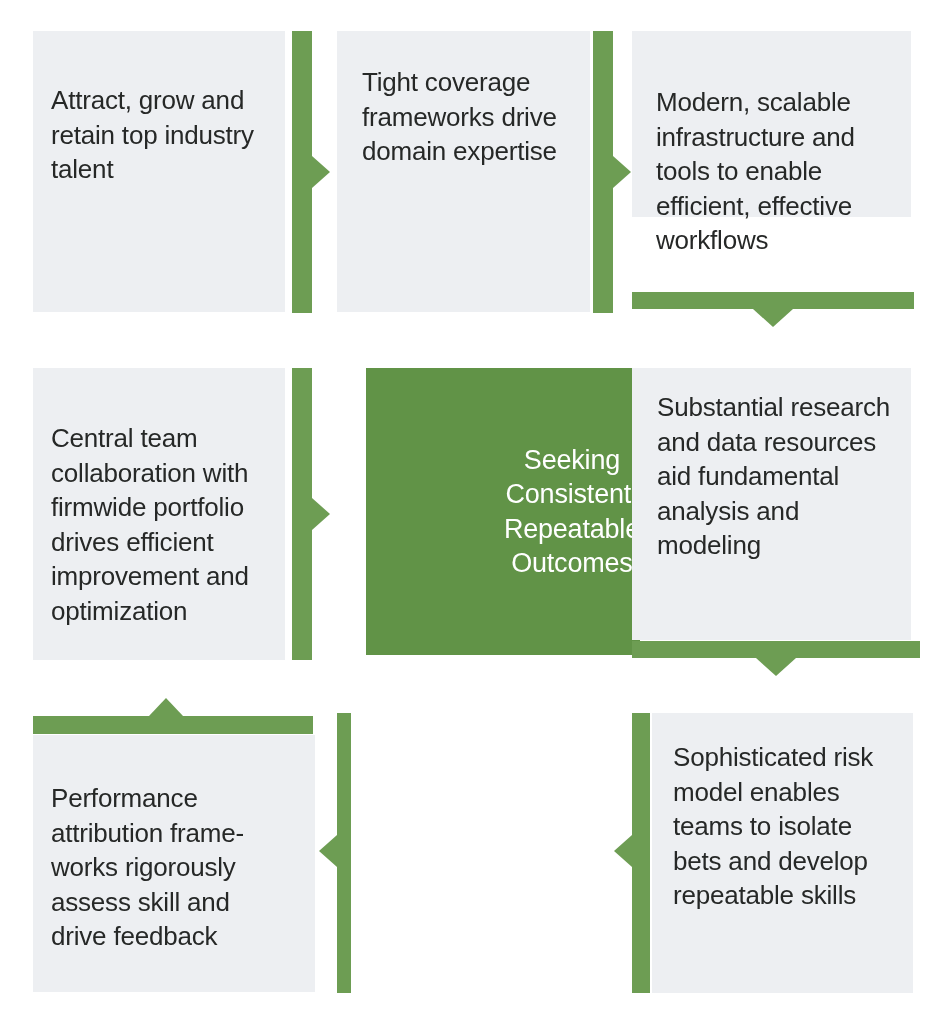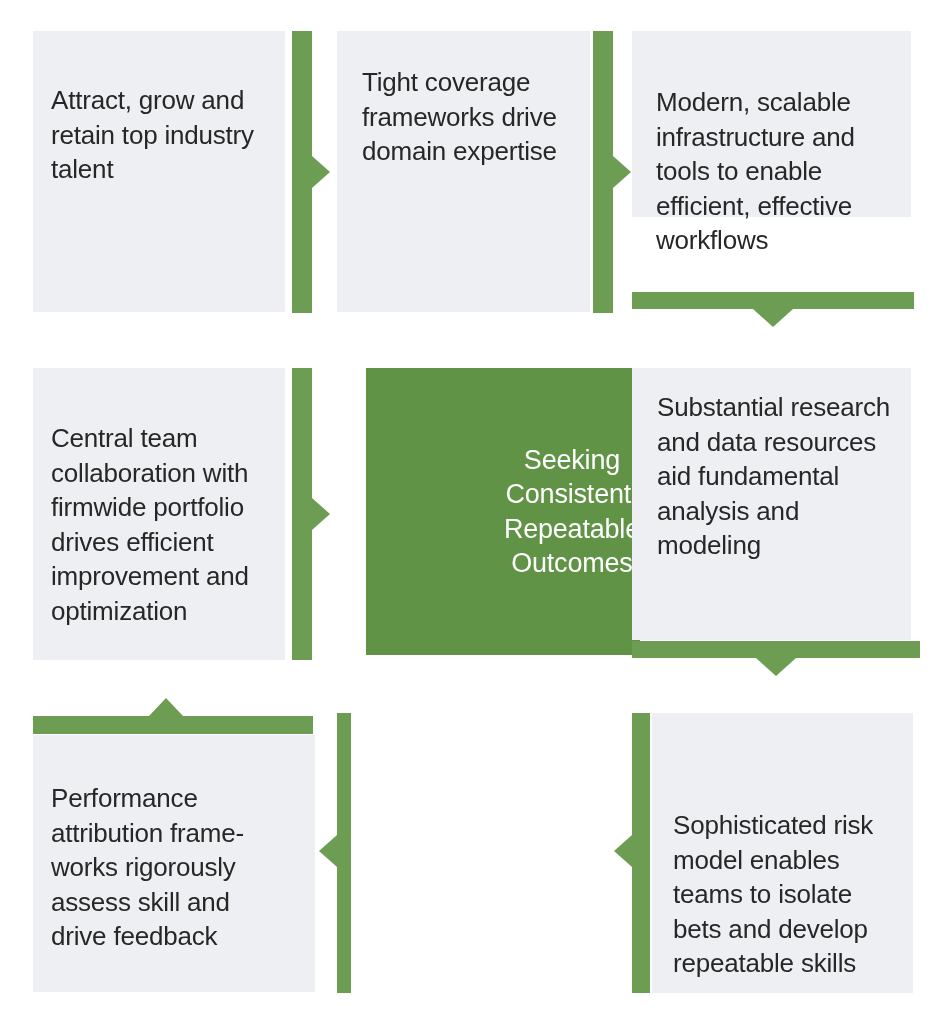--- a/index.html
+++ b/index.html
@@ -130,21 +130,21 @@
 
   <div class="card" style="left:33px;top:735px;width:282px;height:257px;padding:46px 3px 0 18px">
     <p>Performance
 attribution frame-
 works rigorously
 assess skill and
 drive feedback</p>
   </div>
 
 
-  <div class="card" style="left:652px;top:713px;width:261px;height:280px;padding:95px 10px 0 21px">
+  <div class="card" style="left:652px;top:713px;width:261px;height:280px;padding:27px 10px 0 21px">
     <p>Sophisticated risk
 model enables
 teams to isolate
 bets and develop
 repeatable skills</p>
   </div>
 
   <div class="bar" style="left:292px;top:31px;width:20px;height:282px">
     <span class="head head-right" style="top:125px"></span>
   </div>

